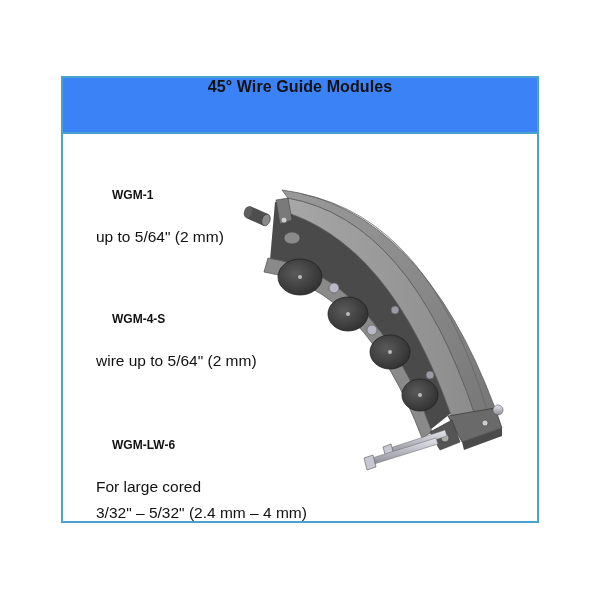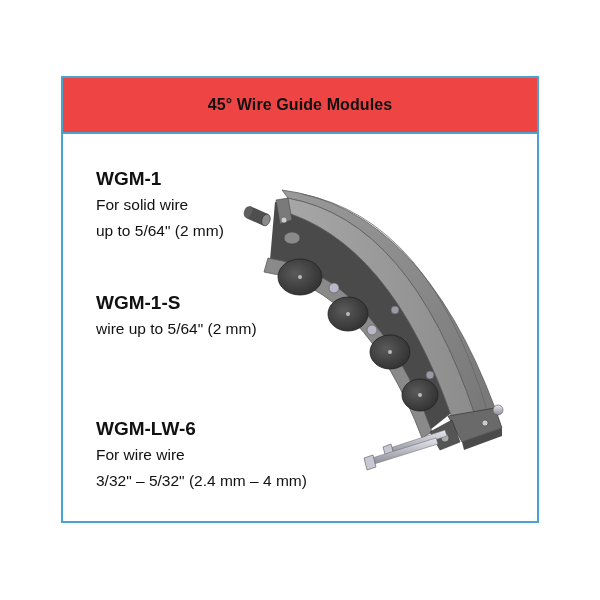--- a/index.html
+++ b/index.html
@@ -22,42 +22,42 @@
       height: 443px;
       border: 2px solid #4aa3cf;
       background: #ffffff;
     }
     .card-header {
       position: absolute;
       left: 0;
       top: 0;
       width: 474px;
       height: 54px;
-      background: #ef4444;
+      background: #3b82f6;
       border-bottom: 2px solid #4aa3cf;
       display: flex;
-      align-items: center;
+      align-items: flex-start;
       justify-content: center;
     }
     .card-title {
       font-size: 16px;
       font-weight: bold;
       color: #111111;
       letter-spacing: 0.1px;
     }
     .module {
       position: absolute;
       left: 33px;
       color: #111111;
     }
     .module-code {
-      font-size: 19px;
+      font-size: 12px;
       font-weight: bold;
       line-height: 26px;
-      margin: 0;
+      margin: 16px;
     }
     .module-desc {
       font-size: 15.5px;
       line-height: 26px;
       margin: 0;
     }
     .illustration {
       position: absolute;
       left: 240px;
       top: 180px;
@@ -68,32 +68,31 @@
 </head>
 <body>
 
 <div class="card">
   <div class="card-header">
     <span class="card-title">45° Wire Guide Modules</span>
   </div>
 
   <div class="module" style="top:88px;">
     <p class="module-code">WGM-1</p>
-    <p class="module-desc">For solid wire</p>
     <p class="module-desc">up to 5/64" (2 mm)</p>
   </div>
 
   <div class="module" style="top:212px;">
-    <p class="module-code">WGM-1-S</p>
+    <p class="module-code">WGM-4-S</p>
     <p class="module-desc">wire up to 5/64" (2 mm)</p>
   </div>
 
   <div class="module" style="top:338px;">
     <p class="module-code">WGM-LW-6</p>
-    <p class="module-desc">For wire wire</p>
+    <p class="module-desc">For large cored</p>
     <p class="module-desc">3/32" – 5/32" (2.4 mm – 4 mm)</p>
   </div>
 </div>
 
 <div class="illustration">
   <svg width="270" height="295" viewBox="0 0 270 295" xmlns="http://www.w3.org/2000/svg">
     <defs>
       <linearGradient id="rail" x1="0" y1="0" x2="1" y2="1">
         <stop offset="0" stop-color="#9a9a9a"></stop>
         <stop offset="0.5" stop-color="#8a8a8a"></stop>

